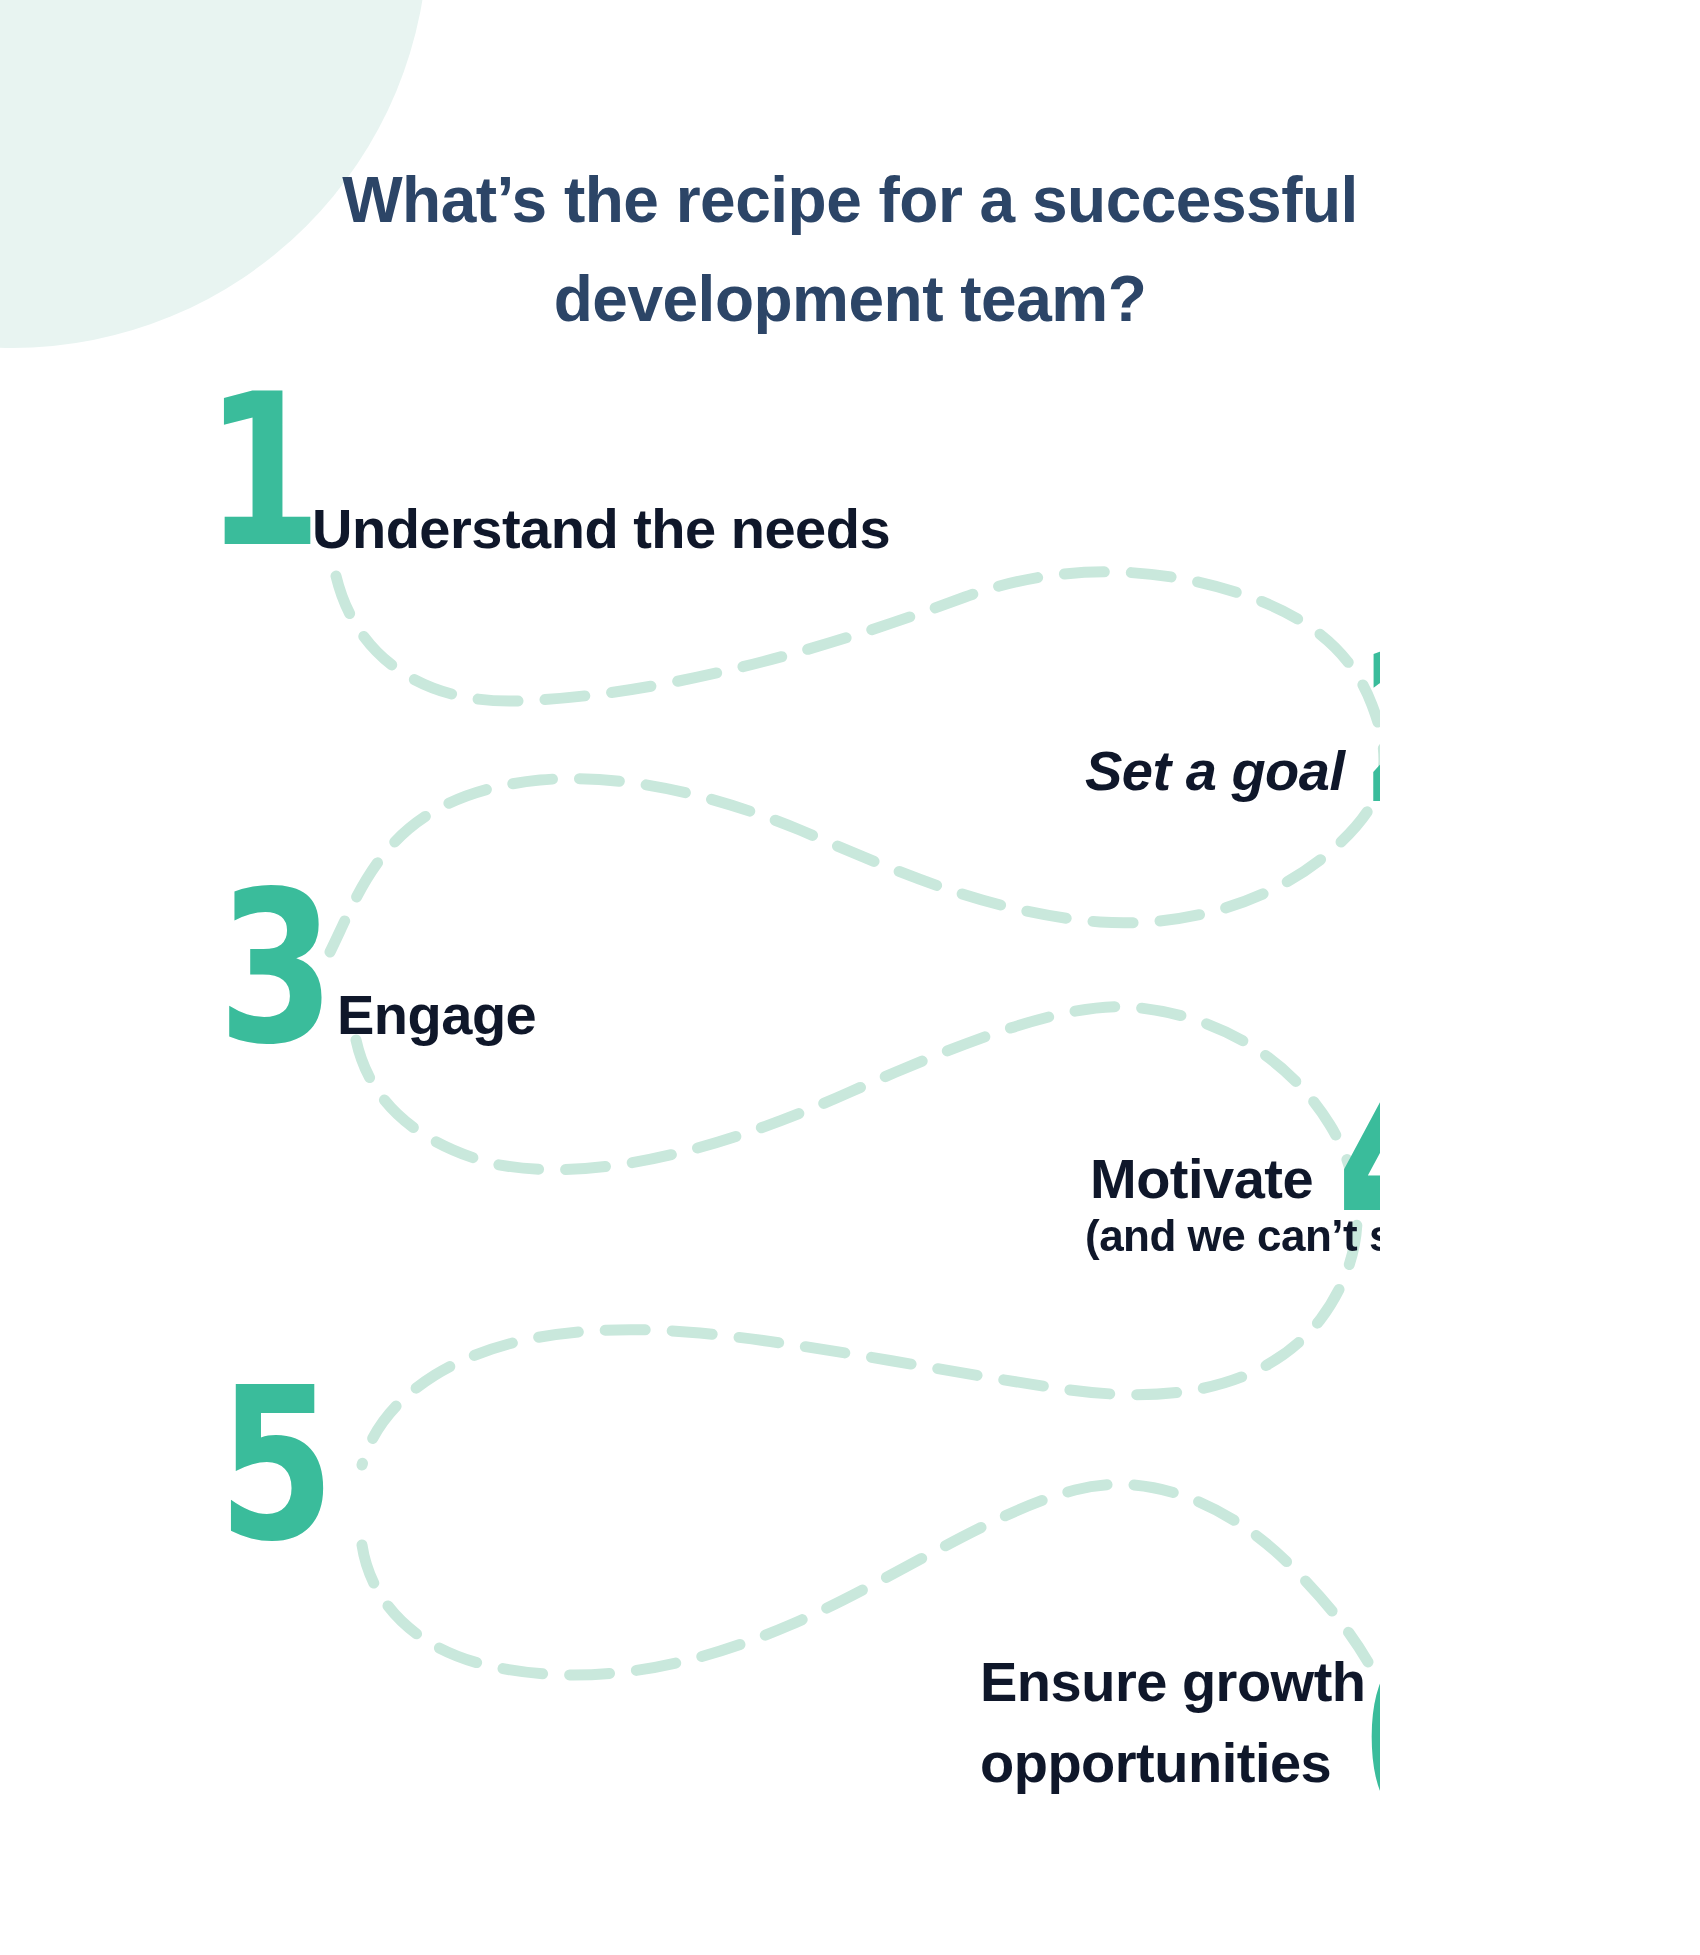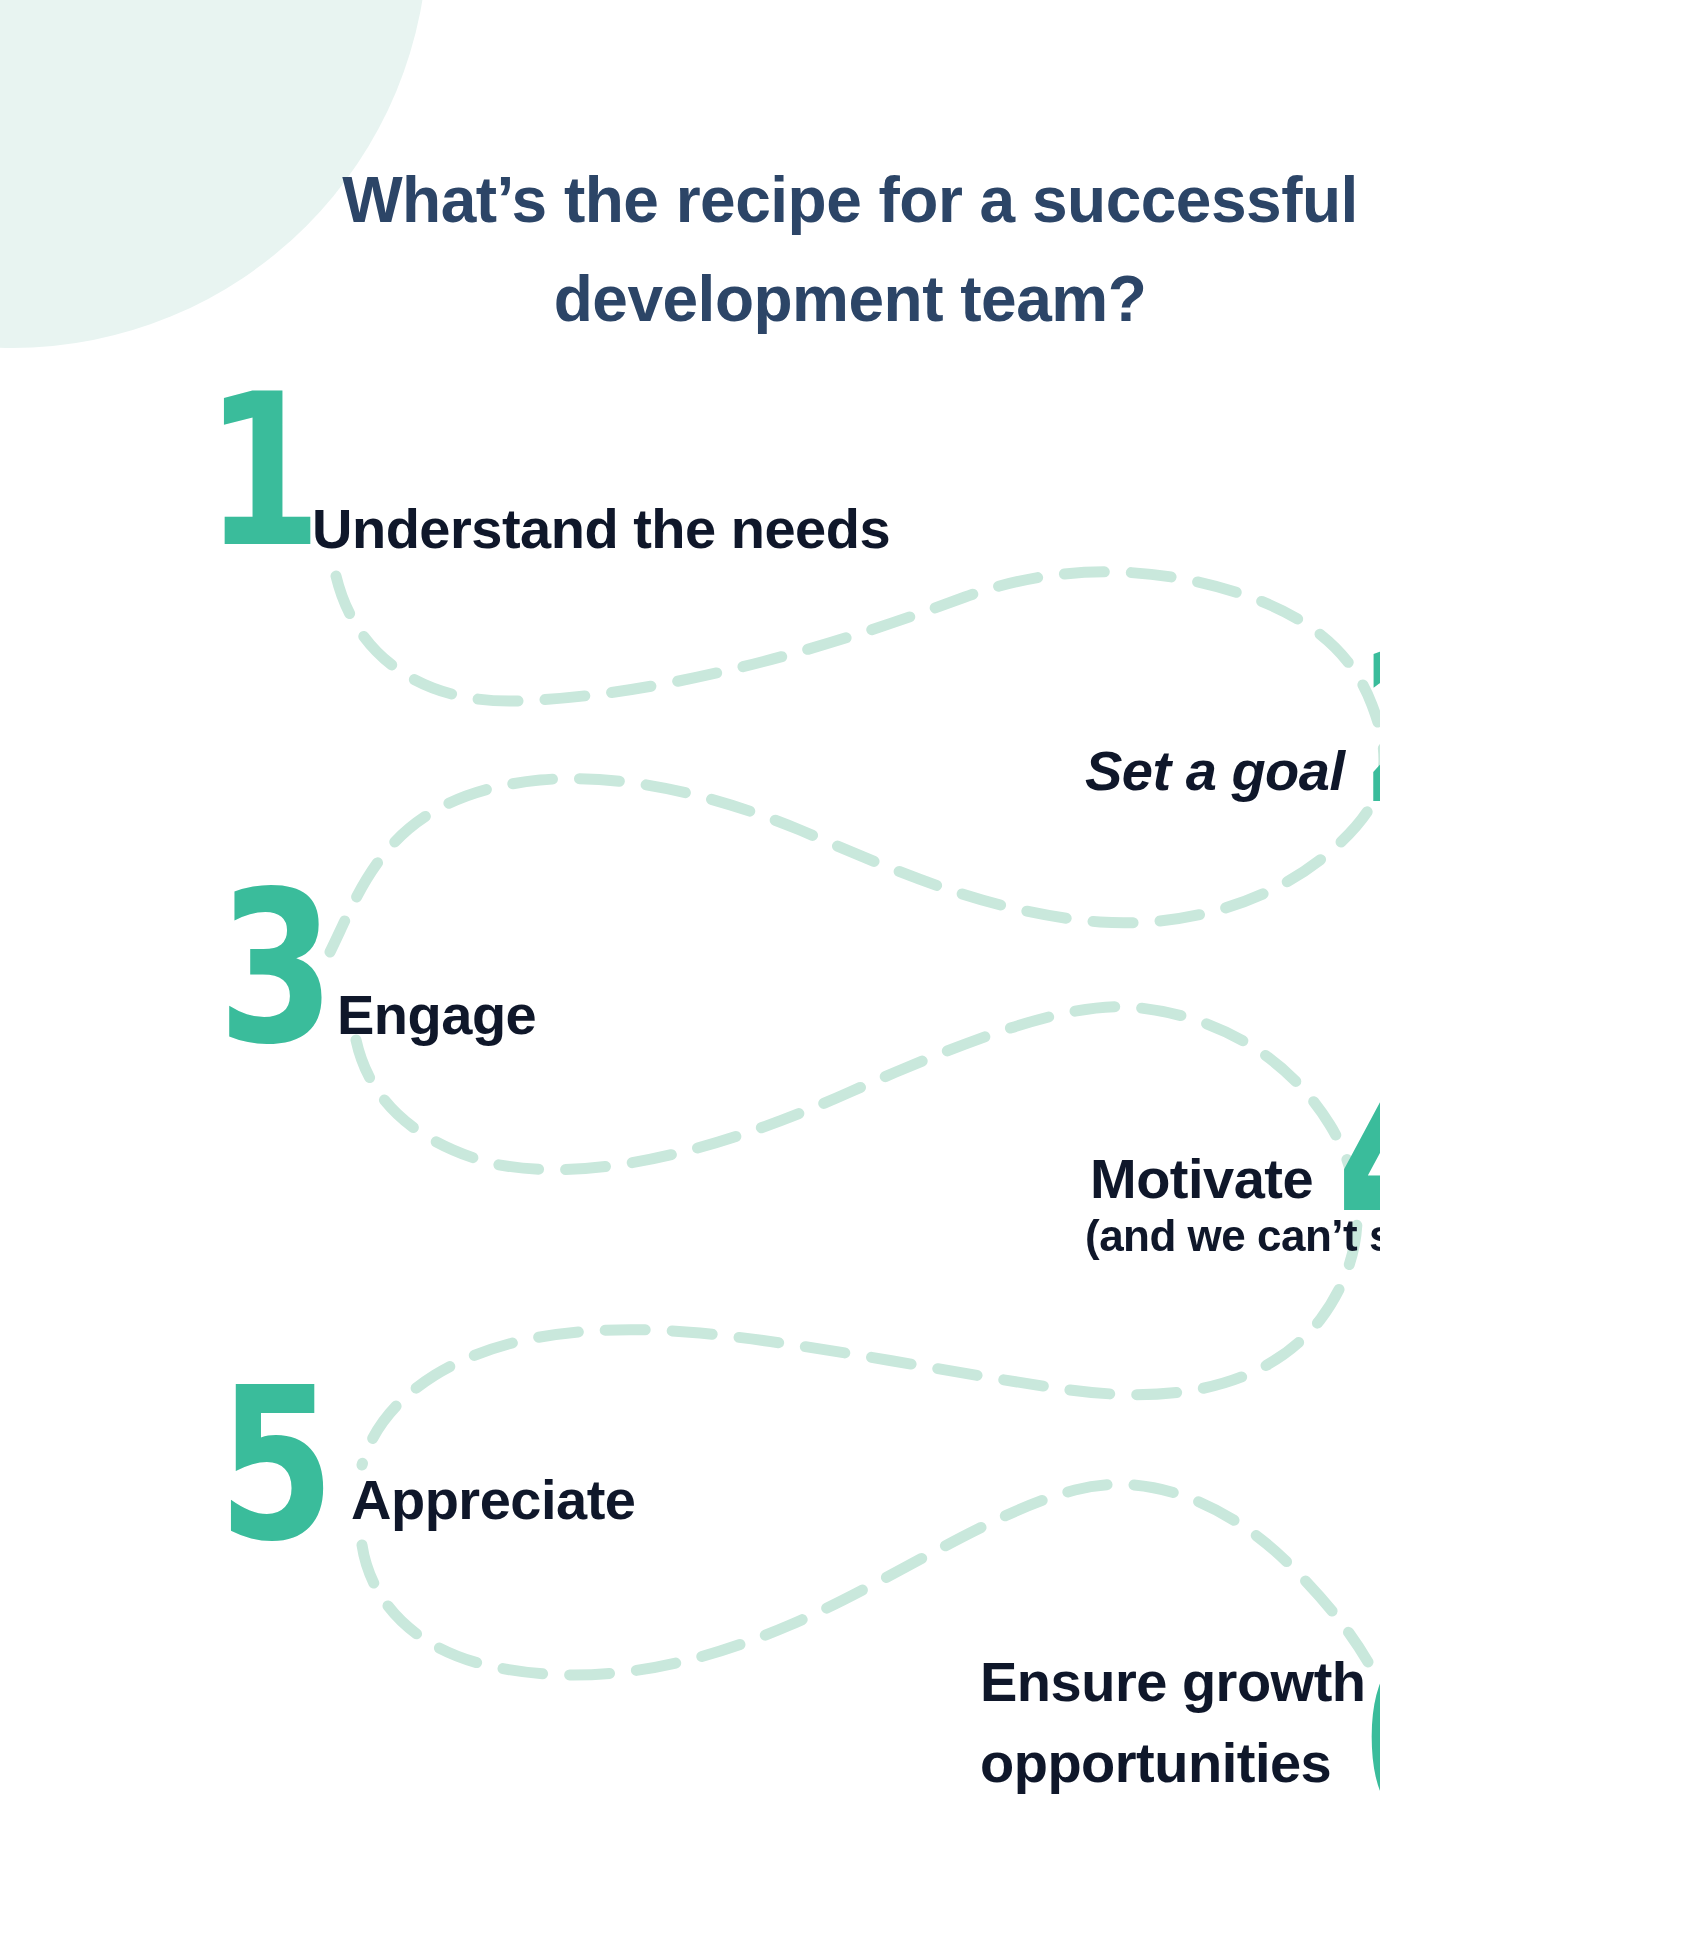--- a/index.html
+++ b/index.html
@@ -121,18 +121,17 @@
   <span class="step-label  l2">Set a goal</span>
 
   <span class="step-number n3">3</span>
   <span class="step-label  l3">Engage</span>
 
   <span class="step-number n4">4</span>
   <span class="step-label  l4">Motivate</span>
   <span class="step-note  note4">(and we can’t stress that enough!)</span>
 
   <span class="step-number n5">5</span>
-  <span class="step-label  l5">Appreciate</span>
 
   <span class="step-number n6">6</span>
   <span class="step-label  l6">Ensure growth opportunities</span>
 
 </div>
 
 </body></html>

